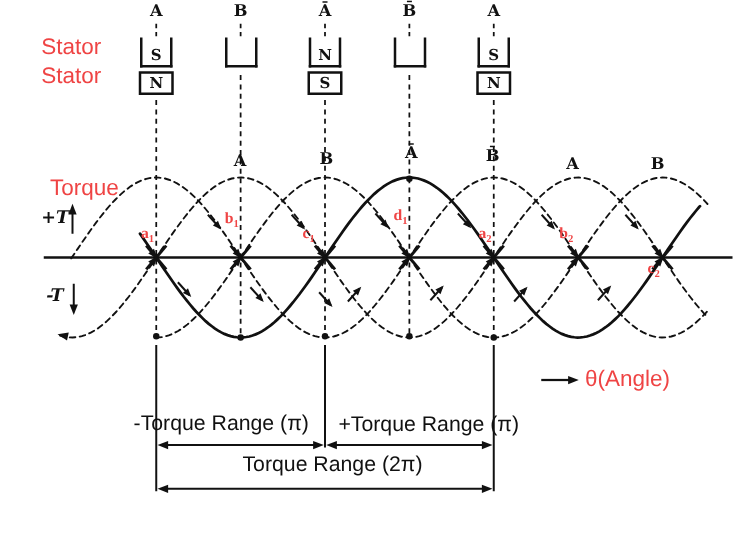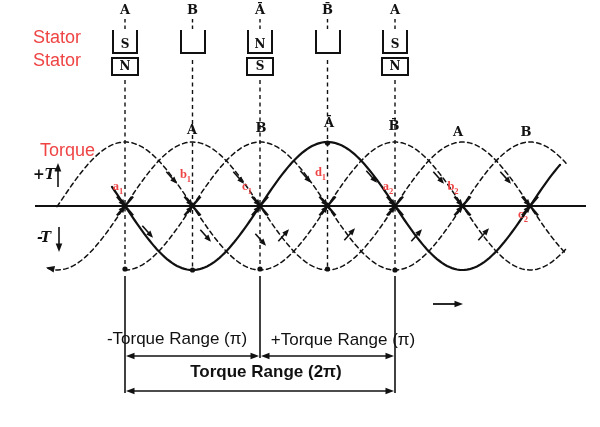--- a/index.html
+++ b/index.html
@@ -124,24 +124,25 @@
       <polygon points="394,391 385.5,394.3 385.5,387.7" fill="#111111"></polygon>
     </svg>
 
   <div class="abs sans18" style="left:33px;top:27px;">Stator</div>
   <div class="abs sans18" style="left:33px;top:50px;">Stator</div>
   <div class="abs sans18" style="left:40px;top:140px;text-align:center;">Torque</div>
 
   <div class="abs serifT" style="left:33px;top:166px;">+T</div>
   <div class="abs serifT" style="left:37px;top:229px;">-T</div>
 
+  <div class="abs sans18" style="left:468px;top:293px;">θ(Angle)</div>
 
   <div class="abs sans17 cx" style="left:177px;top:329px;">-Torque Range (π)</div>
   <div class="abs sans17 cx" style="left:343px;top:330px;">+Torque Range (π)</div>
-  <div class="abs sans17 cx" style="left:266px;top:362px;font-weight:bold;">Torque Range (2π)</div>
+  <div class="abs sans17 cx" style="left:266px;top:362px;">Torque Range (2π)</div>
 
   <div id="columns">
       <div class="phase-top-label" style="left: 125px; top: 3px;">A</div>
       <div class="cup" style="left: 112px; top: 30px;">S</div>
       <div class="rotorbox" style="left: 111px; top: 57px;">N</div>
       <div class="phase-top-label" style="left: 192.5px; top: 3px;">B</div>
       <div class="cup" style="left: 179.5px; top: 30px;"></div>
       <div class="phase-top-label" style="left: 260px; top: 3px;">Ā</div>
       <div class="cup" style="left: 247px; top: 30px;">N</div>
       <div class="rotorbox" style="left: 246px; top: 57px;">S</div>

